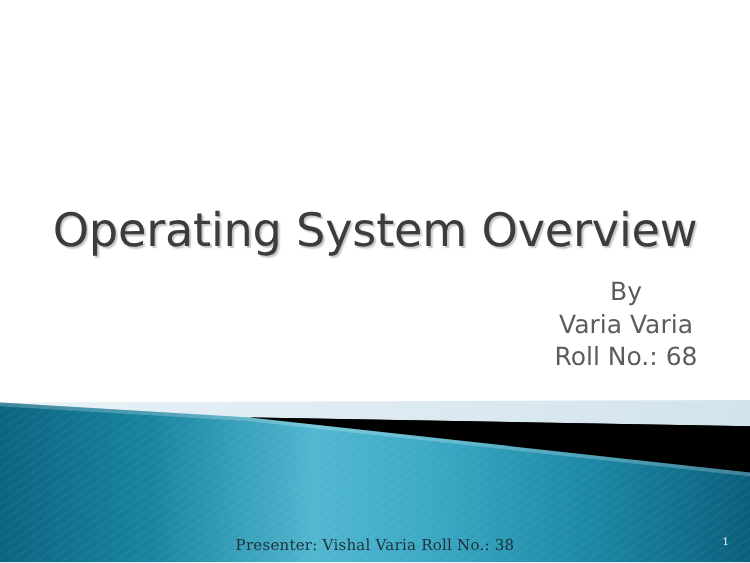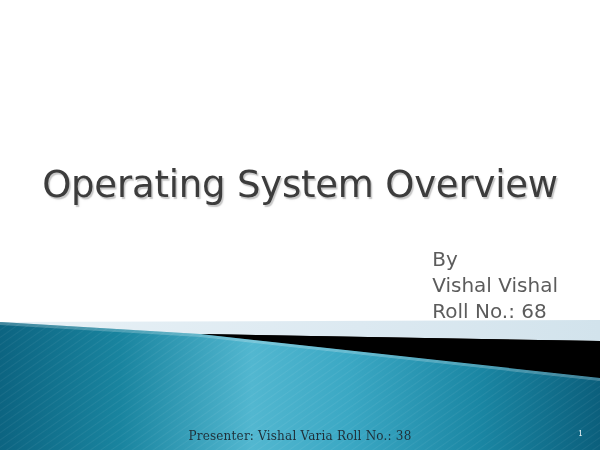--- a/index.html
+++ b/index.html
@@ -35,22 +35,22 @@
     color: #3c3c3c;
     text-shadow: 1.5px 1.5px 1.2px rgba(150,150,150,0.55);
     white-space: nowrap;
     line-height: 1.1;
   }
 
   
   #subtitle-block {
     position: absolute;
     right: 42px;
-    top: 246px;
-    text-align: left;
+    top: 220px;
+    text-align: center;
   }
   .subtitle-line {
     font-family: "DejaVu Sans", sans-serif;
     font-size: 20px;
     font-weight: 400;
     color: #5c5c5c;
     line-height: 1.30;
     white-space: nowrap;
   }
 
@@ -122,20 +122,20 @@
 
     <polygon points="0,322 200,334 600,378 600,381 200,337 0,325" fill="#ffffff" fill-opacity="0.22"></polygon>
   </svg>
 
   <div id="title-block">
     <div id="slide-title">Operating System Overview</div>
   </div>
 
   <div id="subtitle-block">
     <div class="subtitle-line">By</div>
-    <div class="subtitle-line">Vishal Vishal</div>
+    <div class="subtitle-line">Varia Varia</div>
     <div class="subtitle-line">Roll No.: 68</div>
   </div>
 
   <div id="footer-text">Presenter: Vishal Varia  Roll No.: 38</div>
   <div id="slide-number">1</div>
 
 </div>
 
 </body></html>

